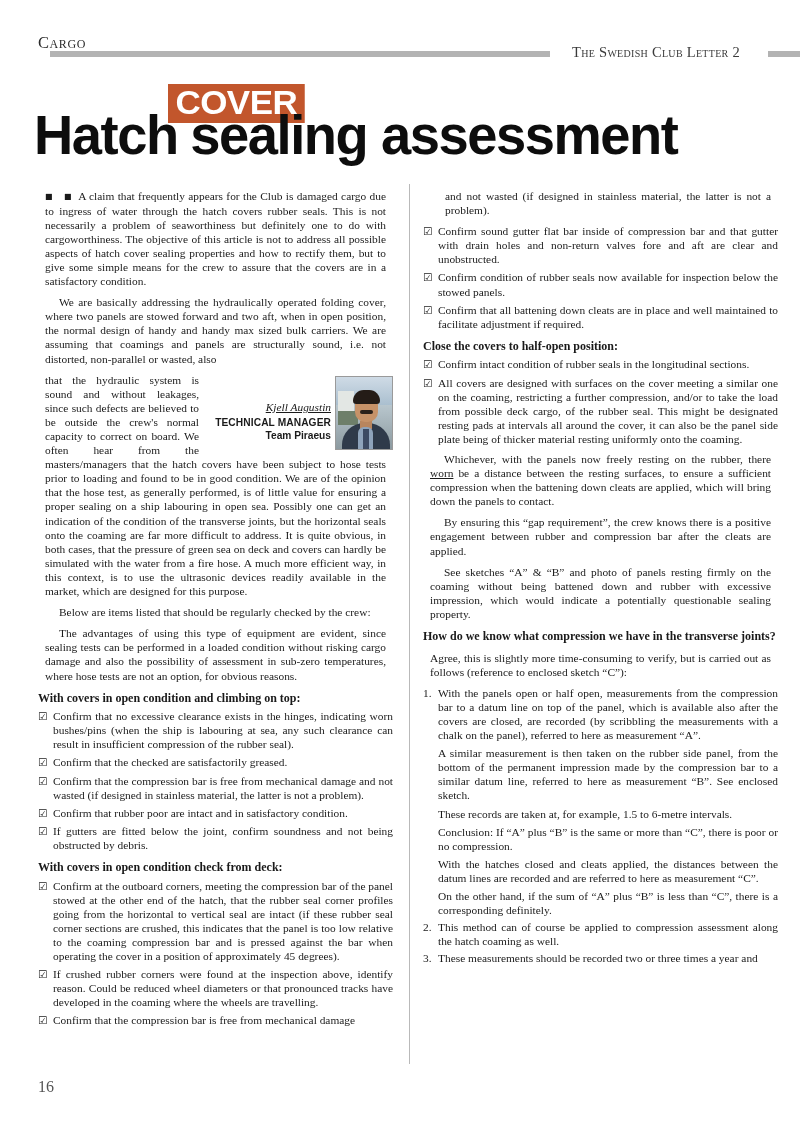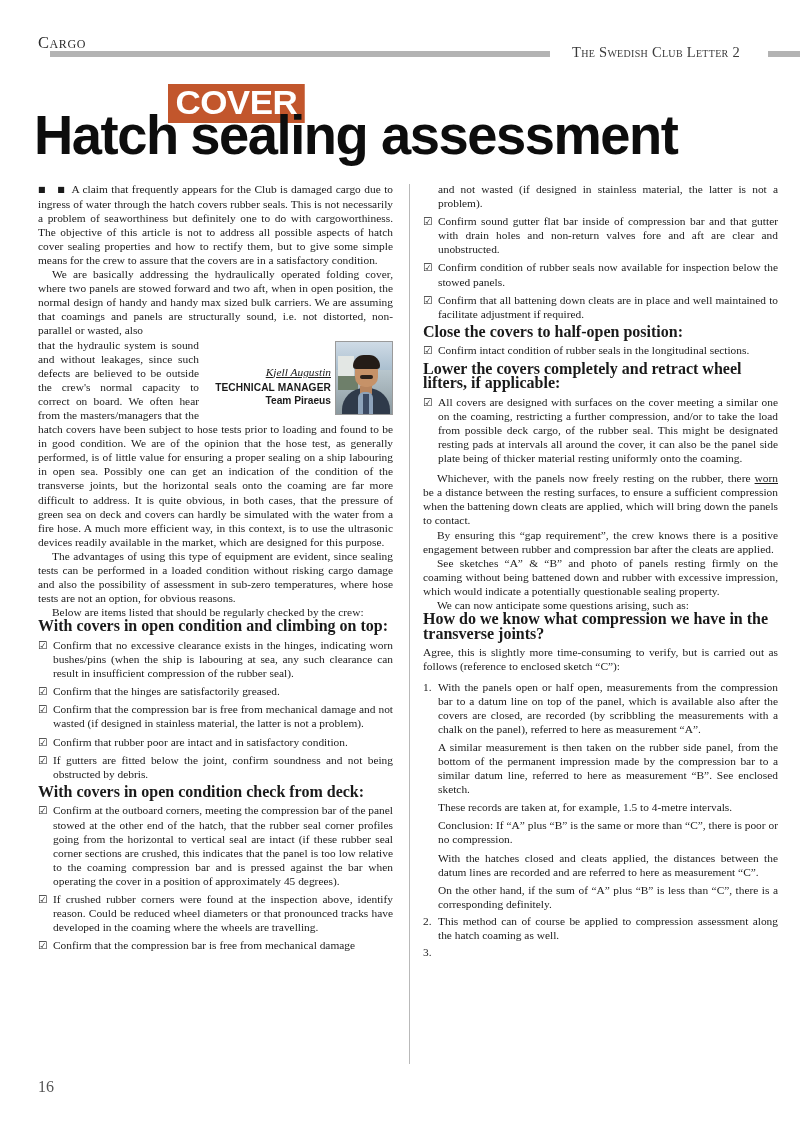--- a/index.html
+++ b/index.html
@@ -120,35 +120,35 @@
   #col-divider {
     position: absolute;
     left: 371px;
     top: 2px;
     width: 1px;
     height: 880px;
     background: #b9b9b9;
   }
 
   p { margin: 0; }
-  .para { text-indent: 14px; margin: 0; }
+  .para { text-indent: 14px; margin: 7px; }
   .para.noindent { text-indent: 0; }
   .lead-marks {
     font-family: "DejaVu Sans", sans-serif;
     font-size: 8px;
     letter-spacing: 4px;
     vertical-align: 1.5px;
     margin-right: 2px;
   }
 
   h3.subhead {
-    font-size: 16px;
+    font-size: 12px;
     line-height: 14.6px;
     font-weight: bold;
-    margin: 0 0 4px 0;
+    margin: 8px 0 4px 0;
     text-align: left;
   }
 
   ul.checklist { list-style: none; margin: 0 0 0 0; padding: 0; }
   ul.checklist li {
     position: relative;
     padding-left: 15px;
     margin-bottom: 4px;
     text-align: justify;
   }
@@ -316,29 +316,29 @@
         <div class="hair"></div>
         <div class="stache"></div>
       </div>
       <div id="author-name">Kjell Augustin</div>
       <div id="author-role">TECHNICAL MANAGER</div>
       <div id="author-team">Team Piraeus</div>
     </div>
 
     <p class="para noindent">that the hydraulic system is sound and without leakages, since such defects are believed to be outside the crew's normal capacity to correct on board. We often hear from the masters/managers that the hatch covers have been subject to hose tests prior to loading and found to be in good condition. We are of the opinion that the hose test, as generally performed, is of little value for ensuring a proper sealing on a ship labouring in open sea. Possibly one can get an indication of the condition of the transverse joints, but the horizontal seals onto the coaming are far more difficult to address. It is quite obvious, in both cases, that the pressure of green sea on deck and covers can hardly be simulated with the water from a fire hose. A much more efficient way, in this context, is to use the ultrasonic devices readily available in the market, which are designed for this purpose.</p>
 
+    <p class="para">Below are items listed that should be regularly checked by the crew:</p>
+
     <p class="para">The advantages of using this type of equipment are evident, since sealing tests can be performed in a loaded condition without risking cargo damage and also the possibility of assessment in sub-zero temperatures, where hose tests are not an option, for obvious reasons.</p>
-
-    <p class="para">Below are items listed that should be regularly checked by the crew:</p>
 
     <h3 class="subhead">With covers in open condition and climbing on top:</h3>
 
     <ul class="checklist">
       <li><span class="box">☑</span><span>Confirm that no excessive clearance exists in the hinges, indicating worn bushes/pins (when the ship is labouring at sea, any such clearance can result in insufficient compression of the rubber seal).</span></li>
-      <li><span class="box">☑</span><span>Confirm that the hinges are satisfactorily greased.</span></li>
+      <li><span class="box">☑</span><span>Confirm that the checked are satisfactorily greased.</span></li>
       <li><span class="box">☑</span><span>Confirm that the compression bar is free from mechanical damage and not wasted (if designed in stainless material, the latter is not a problem).</span></li>
       <li><span class="box">☑</span><span>Confirm that rubber poor are intact and in satisfactory condition.</span></li>
       <li><span class="box">☑</span><span>If gutters are fitted below the joint, confirm soundness and not being obstructed by debris.</span></li>
     </ul>
 
     <h3 class="subhead">With covers in open condition check from deck:</h3>
 
     <ul class="checklist">
       <li><span class="box">☑</span><span>Confirm at the outboard corners, meeting the compression bar of the panel stowed at the other end of the hatch, that the rubber seal corner profiles going from the horizontal to vertical seal are intact (if these rubber seal corner sections are crushed, this indicates that the panel is too low relative to the coaming compression bar and is pressed against the bar when operating the cover in a position of approximately 45 degrees).</span></li>
       <li><span class="box">☑</span><span>If crushed rubber corners were found at the inspection above, identify reason. Could be reduced wheel diameters or that pronounced tracks have developed in the coaming where the wheels are travelling.</span></li>
@@ -355,50 +355,49 @@
       <li><span class="box">☑</span><span>Confirm condition of rubber seals now available for inspection below the stowed panels.</span></li>
       <li><span class="box">☑</span><span>Confirm that all battening down cleats are in place and well maintained to facilitate adjustment if required.</span></li>
     </ul>
 
     <h3 class="subhead">Close the covers to half-open position:</h3>
 
     <ul class="checklist">
       <li><span class="box">☑</span><span>Confirm intact condition of rubber seals in the longitudinal sections.</span></li>
     </ul>
 
-    <h3 class="subhead">Lower the covers completely and retract wheel lifters, if applicable:</h3>
 
     <ul class="checklist">
       <li><span class="box">☑</span><span>All covers are designed with surfaces on the cover meeting a similar one on the coaming, restricting a further compression, and/or to take the load from possible deck cargo, of the rubber seal. This might be designated resting pads at intervals all around the cover, it can also be the panel side plate being of thicker material resting uniformly onto the coaming.</span></li>
     </ul>
 
     <p class="para" style="margin-top:6px;"><span>Whichever, with the panels now freely resting on the rubber, there </span><u class="kw">worn</u><span> be a distance between the resting surfaces, to ensure a sufficient compression when the battening down cleats are applied, which will bring down the panels to contact.</span></p>
 
     <p class="para">By ensuring this “gap requirement”, the crew knows there is a positive engagement between rubber and compression bar after the cleats are applied.</p>
     <p class="para">See sketches “A” &amp; “B” and photo of panels resting firmly on the coaming without being battened down and rubber with excessive impression, which would indicate a potentially questionable sealing property.</p>
-    <p class="para">We can now anticipate some questions arising, such as:</p>
 
     <h3 class="subhead">How do we know what compression we have in the transverse joints?</h3>
 
     <p class="para noindent">Agree, this is slightly more time-consuming to verify, but is carried out as follows (reference to enclosed sketch “C”):</p>
 
     <ol class="numlist">
       <li>
         <span class="num">1.</span>
         <span>With the panels open or half open, measurements from the compression bar to a datum line on top of the panel, which is available also after the covers are closed, are recorded (by scribbling the measurements with a chalk on the panel), referred to here as measurement “A”.</span>
         <p class="sub">A similar measurement is then taken on the rubber side panel, from the bottom of the permanent impression made by the compression bar to a similar datum line, referred to here as measurement “B”. See enclosed sketch.</p>
-        <p class="sub">These records are taken at, for example, 1.5 to 4-metre intervals.</p>
+        <p class="sub">These records are taken at, for example, 1.5 to 6-metre intervals.</p>
         <p class="sub">Conclusion: If “A” plus “B” is the same or more than “C”, there is poor or no compression.</p>
         <p class="sub">With the hatches closed and cleats applied, the distances between the datum lines are recorded and are referred to here as measurement “C”.</p>
         <p class="sub">On the other hand, if the sum of “A” plus “B” is less than “C”, there is a corresponding definitely.</p>
       </li>
       <li>
         <span class="num">2.</span>
         <span>This method can of course be applied to compression assessment along the hatch coaming as well.</span>
       </li>
       <li>
         <span class="num">3.</span>
+        <span>These measurements should be recorded two or three times a year and</span>
       </li>
     </ol>
   </div>
 </div>
 
 <div id="page-number">16</div>
 
 </body></html>

